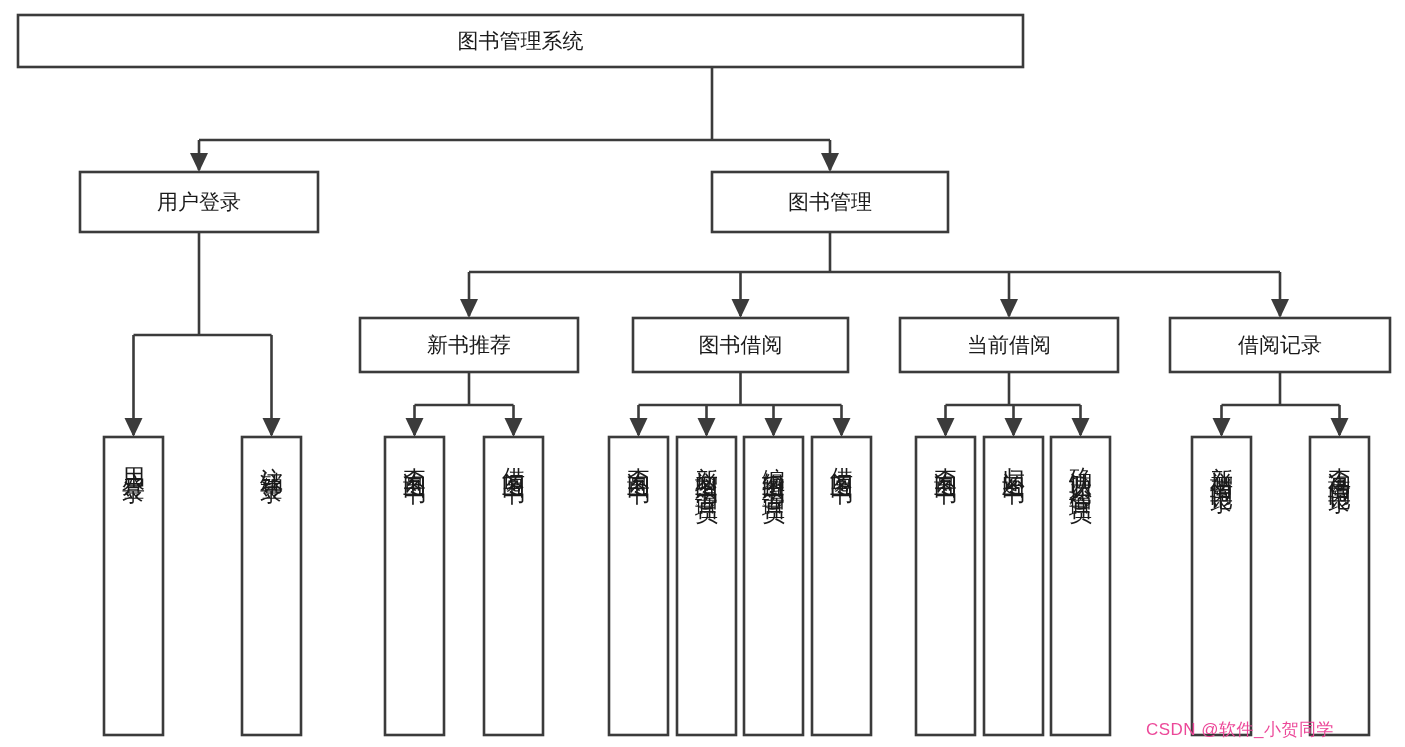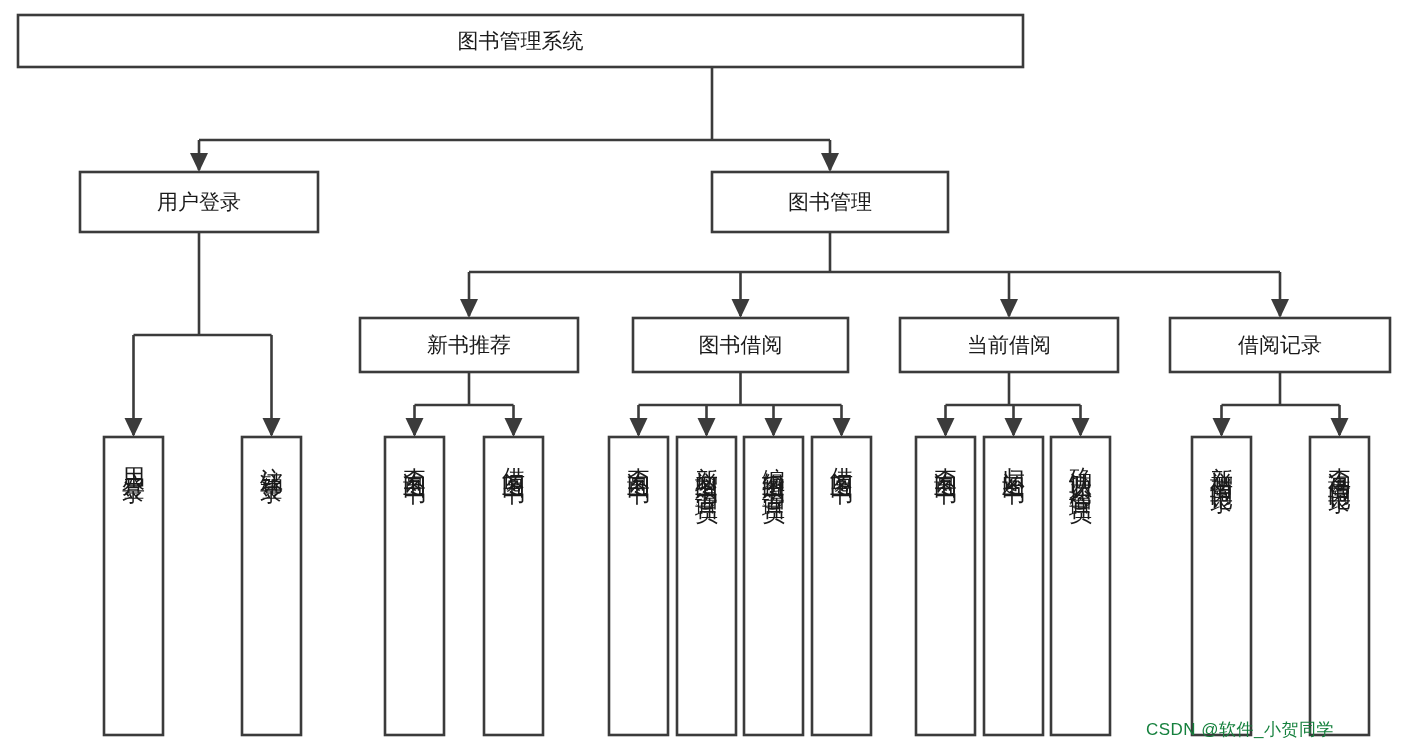--- a/index.html
+++ b/index.html
@@ -69,21 +69,21 @@
     letter-spacing: 5px;
     color: #1a1a1a;
     white-space: nowrap;
   }
   .watermark {
     position: absolute;
     right: 8px;
     bottom: 6px;
     font-family: "Liberation Sans", "DejaVu Sans", sans-serif;
     font-size: 17px;
-    color: #15803d;
+    color: #ec4899;
     white-space: nowrap;
     letter-spacing: 0.5px;
   }
 </style>
 </head>
 <body>
 
 <div id="diagram-root">
 
   <svg id="diagram-svg" viewBox="0 0 1405 747">

